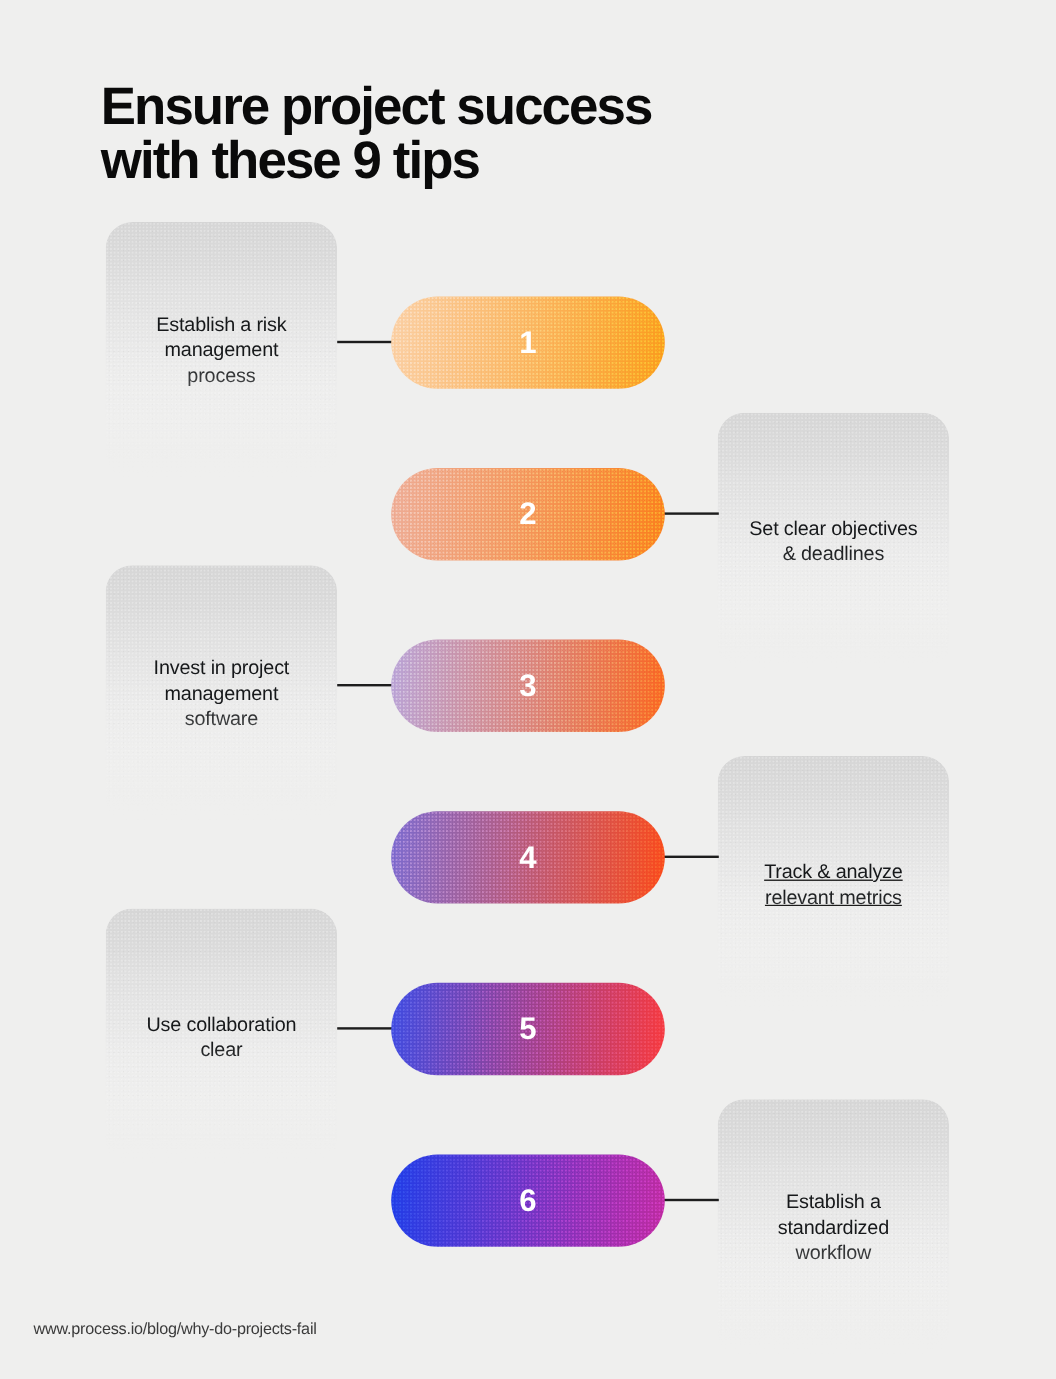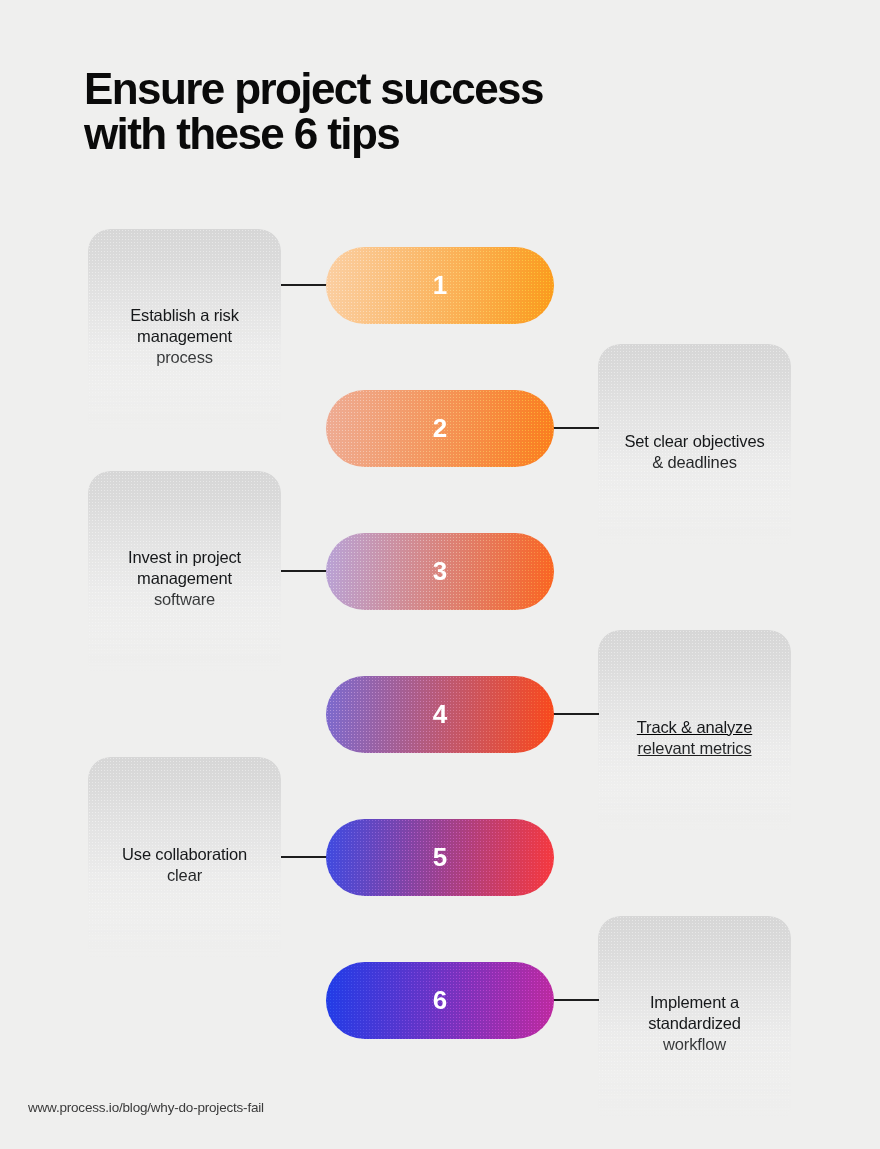--- a/index.html
+++ b/index.html
@@ -135,24 +135,24 @@
     letter-spacing: -0.2px;
     color: #3b3b3b;
   }
 </style>
 </head>
 <body style="background: rgb(239, 239, 238);">
 
 <div id="poster" style="background: rgb(239, 239, 238);">
 
   <div id="title">Ensure project success
-with these 6 tips</div>
+with these 9 tips</div>
 
   <div id="rows">
-      <div class="card left" style="top: 185px; margin-top: 44px;">
+      <div class="card left" style="top: 185px;">
         <div class="card-label">Establish a risk
 management
 process</div>
       </div>
       <div class="connector to-left" style="top: 284px;"></div>
       <div class="pill" style="top: 247px; background-image: linear-gradient(95deg, rgb(251, 207, 163) 0%, rgb(251, 154, 28) 100%);">
         <div class="grain"></div>
         <div class="pill-number">1</div>
       </div>
       <div class="card right" style="top: 328px;">
@@ -186,21 +186,21 @@
       <div class="card left" style="top: 757px;">
         <div class="card-label">Use collaboration
 clear</div>
       </div>
       <div class="connector to-left" style="top: 856px;"></div>
       <div class="pill" style="top: 819px; background-image: linear-gradient(95deg, rgb(61, 74, 226) 0%, rgb(248, 56, 60) 100%);">
         <div class="grain"></div>
         <div class="pill-number">5</div>
       </div>
       <div class="card right" style="top: 900px;">
-        <div class="card-label">Implement a
+        <div class="card-label">Establish a
 standardized
 workflow</div>
       </div>
       <div class="connector to-right" style="top: 999px;"></div>
       <div class="pill" style="top: 962px; background-image: linear-gradient(95deg, rgb(31, 60, 232) 0%, rgb(190, 42, 158) 100%);">
         <div class="grain"></div>
         <div class="pill-number">6</div>
       </div>
     </div>
 

